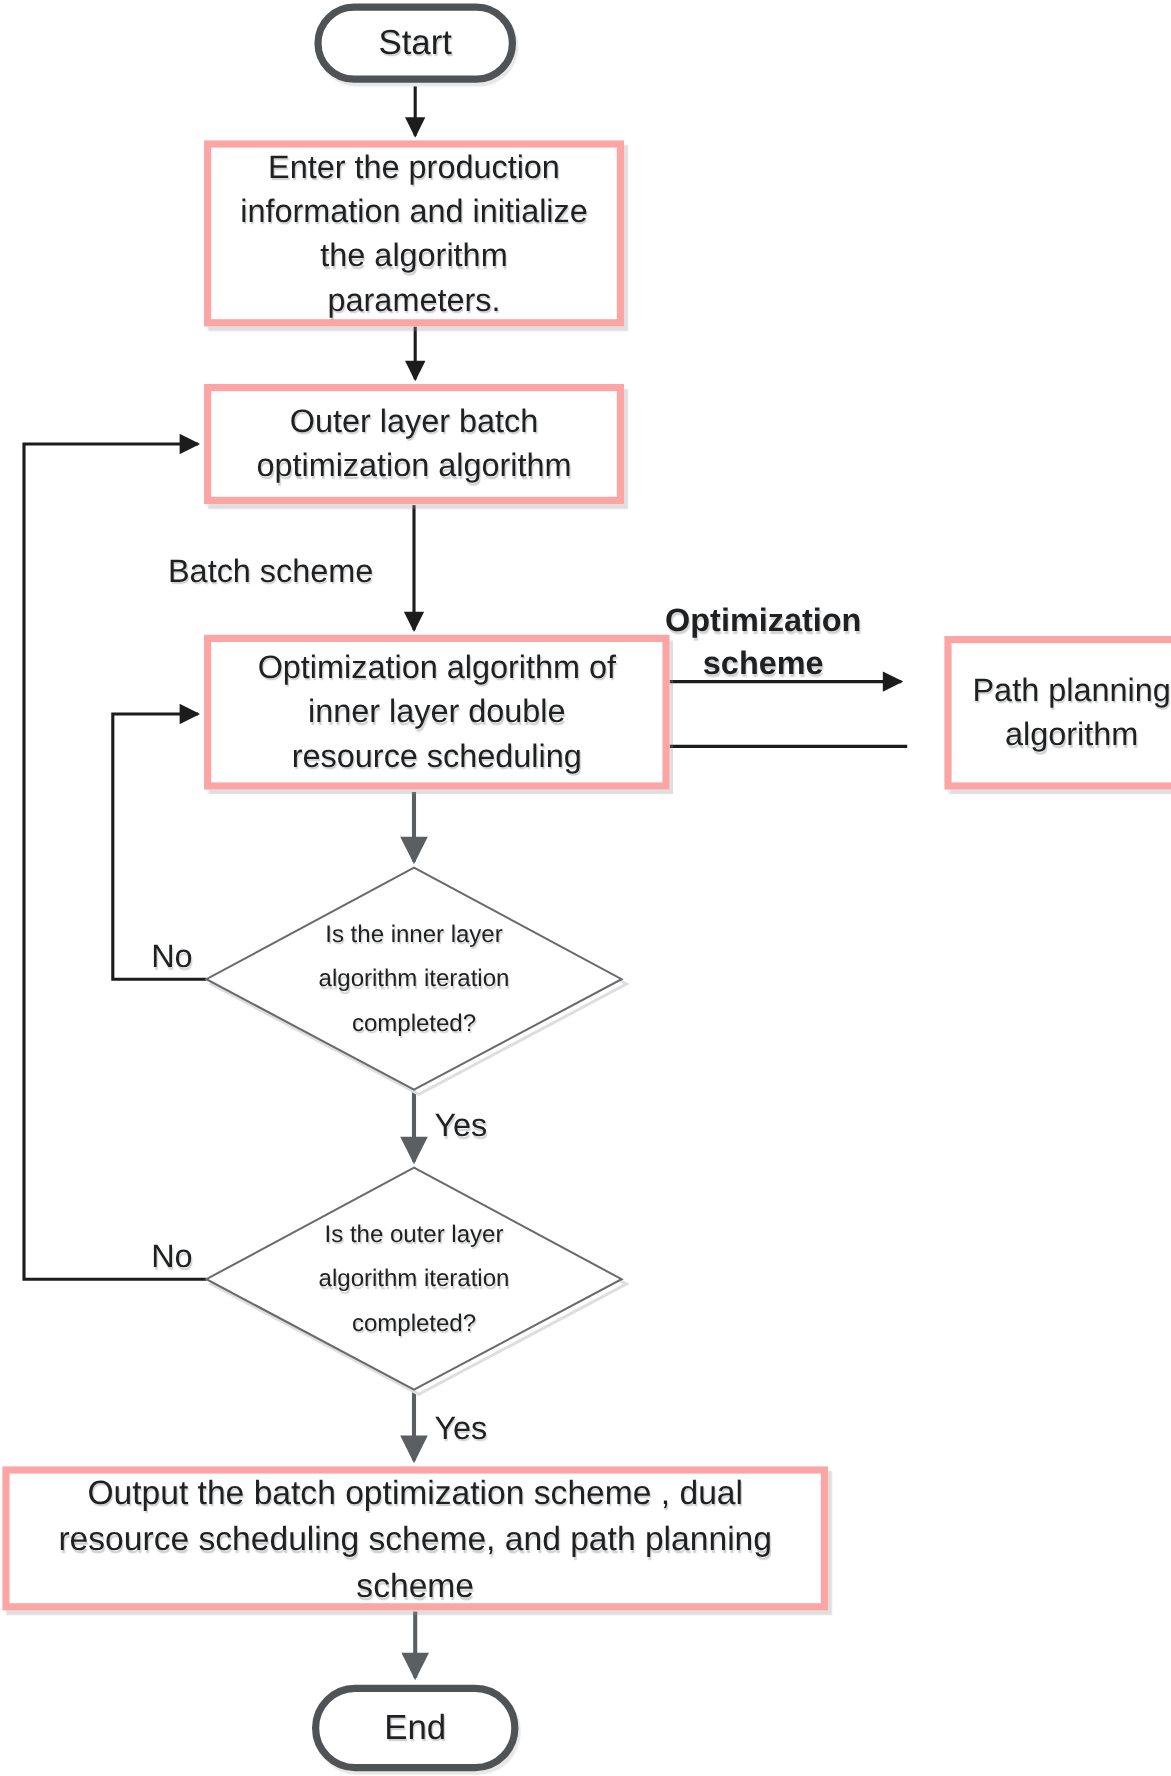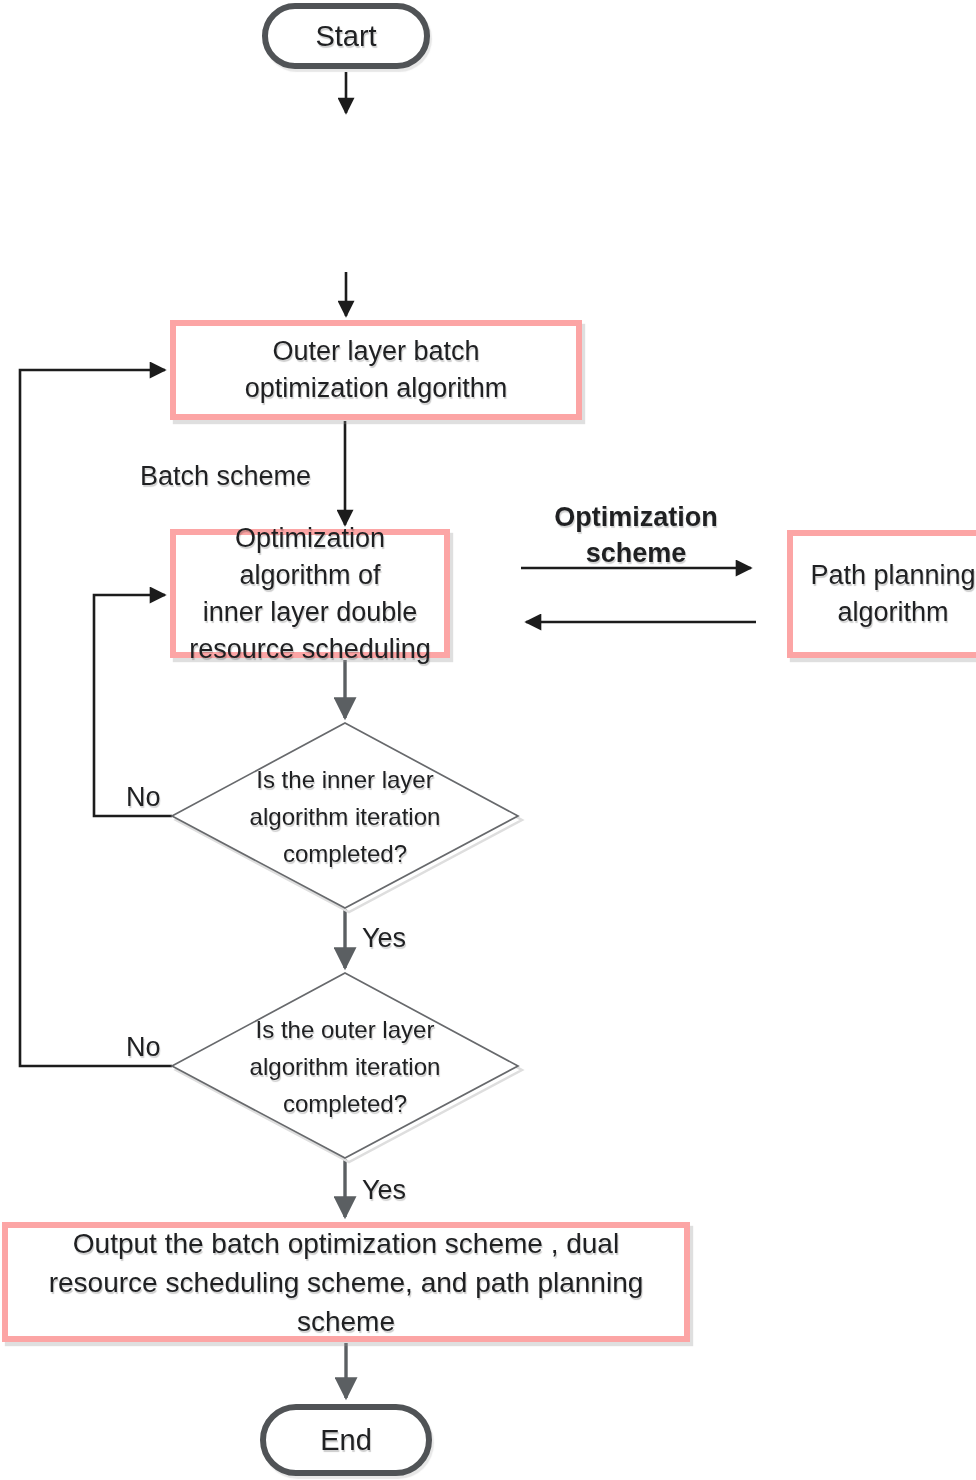--- a/index.html
+++ b/index.html
@@ -36,36 +36,36 @@
   .terminator {
     border-radius: 36px;
     border-color: #505356;
     font-size: 29px;
     box-shadow: 2px 3px 1px rgba(160,160,160,0.25);
   }
   .d-text {
     position: absolute;
     text-align: center;
     white-space: pre-line;
-    font-size: 24px;
+    font-size: 20px;
     line-height: 37px;
     text-shadow: 1px 2px 1px rgba(0,0,0,0.20);
   }
   .e-label {
     position: absolute;
     white-space: pre-line;
     font-size: 27px;
     line-height: 36px;
     text-shadow: 1px 2px 1px rgba(0,0,0,0.18);
   }
 
   #n-start   { left: 262px; top: 3px;    width: 168px; height: 66px; }
   #n-enter   { left: 170px; top: 117px;  width: 350px; height: 155px; }
-  #n-outer   { left: 170px; top: 320px;  width: 412px; height: 100px; }
-  #n-inner   { left: 170px; top: 529px;  width: 280px; height: 129px; }
+  #n-outer   { left: 170px; top: 320px;  width: 350px; height: 100px; }
+  #n-inner   { left: 170px; top: 529px;  width: 388px; height: 129px; }
   #n-path    { left: 787px; top: 530px;  width: 212px; height: 128px; }
   #n-output  { left: 2px;   top: 1222px; width: 688px; height: 120px; font-size: 28px; line-height: 39px; }
   #n-end     { left: 260px; top: 1404px; width: 172px; height: 72px; }
 
   #t-dec1 { left: 195px; top: 761px;  width: 300px; }
   #t-dec2 { left: 195px; top: 1011px; width: 300px; }
 
   #l-batch   { left: 140px; top: 458px;  width: 196px; text-align: left; }
   #l-opt     { left: 540px; top: 499px;  width: 192px; text-align: center; font-weight: bold; }
   #l-haul    { left: 552px; top: 632px;  width: 180px; text-align: left; }
@@ -104,20 +104,24 @@
 
     <polygon class="dshadow" points="349,727 522,820 349,912 176,820"></polygon>
     <polygon class="diamond" points="345,723 518,816 345,908 172,816"></polygon>
 
     <polygon class="dshadow" points="349,977 522,1070 349,1162 176,1070"></polygon>
     <polygon class="diamond" points="345,973 518,1066 345,1158 172,1066"></polygon>
   </svg>
 
   <div class="node terminator" id="n-start">Start</div>
 
+  <div class="node" id="n-enter">Enter the production
+information and initialize
+the algorithm
+parameters.</div>
 
   <div class="node" id="n-outer">Outer layer batch
 optimization algorithm</div>
 
   <div class="node" id="n-inner">Optimization algorithm of
 inner layer double
 resource scheduling</div>
 
   <div class="node" id="n-path">Path planning
 algorithm</div>

